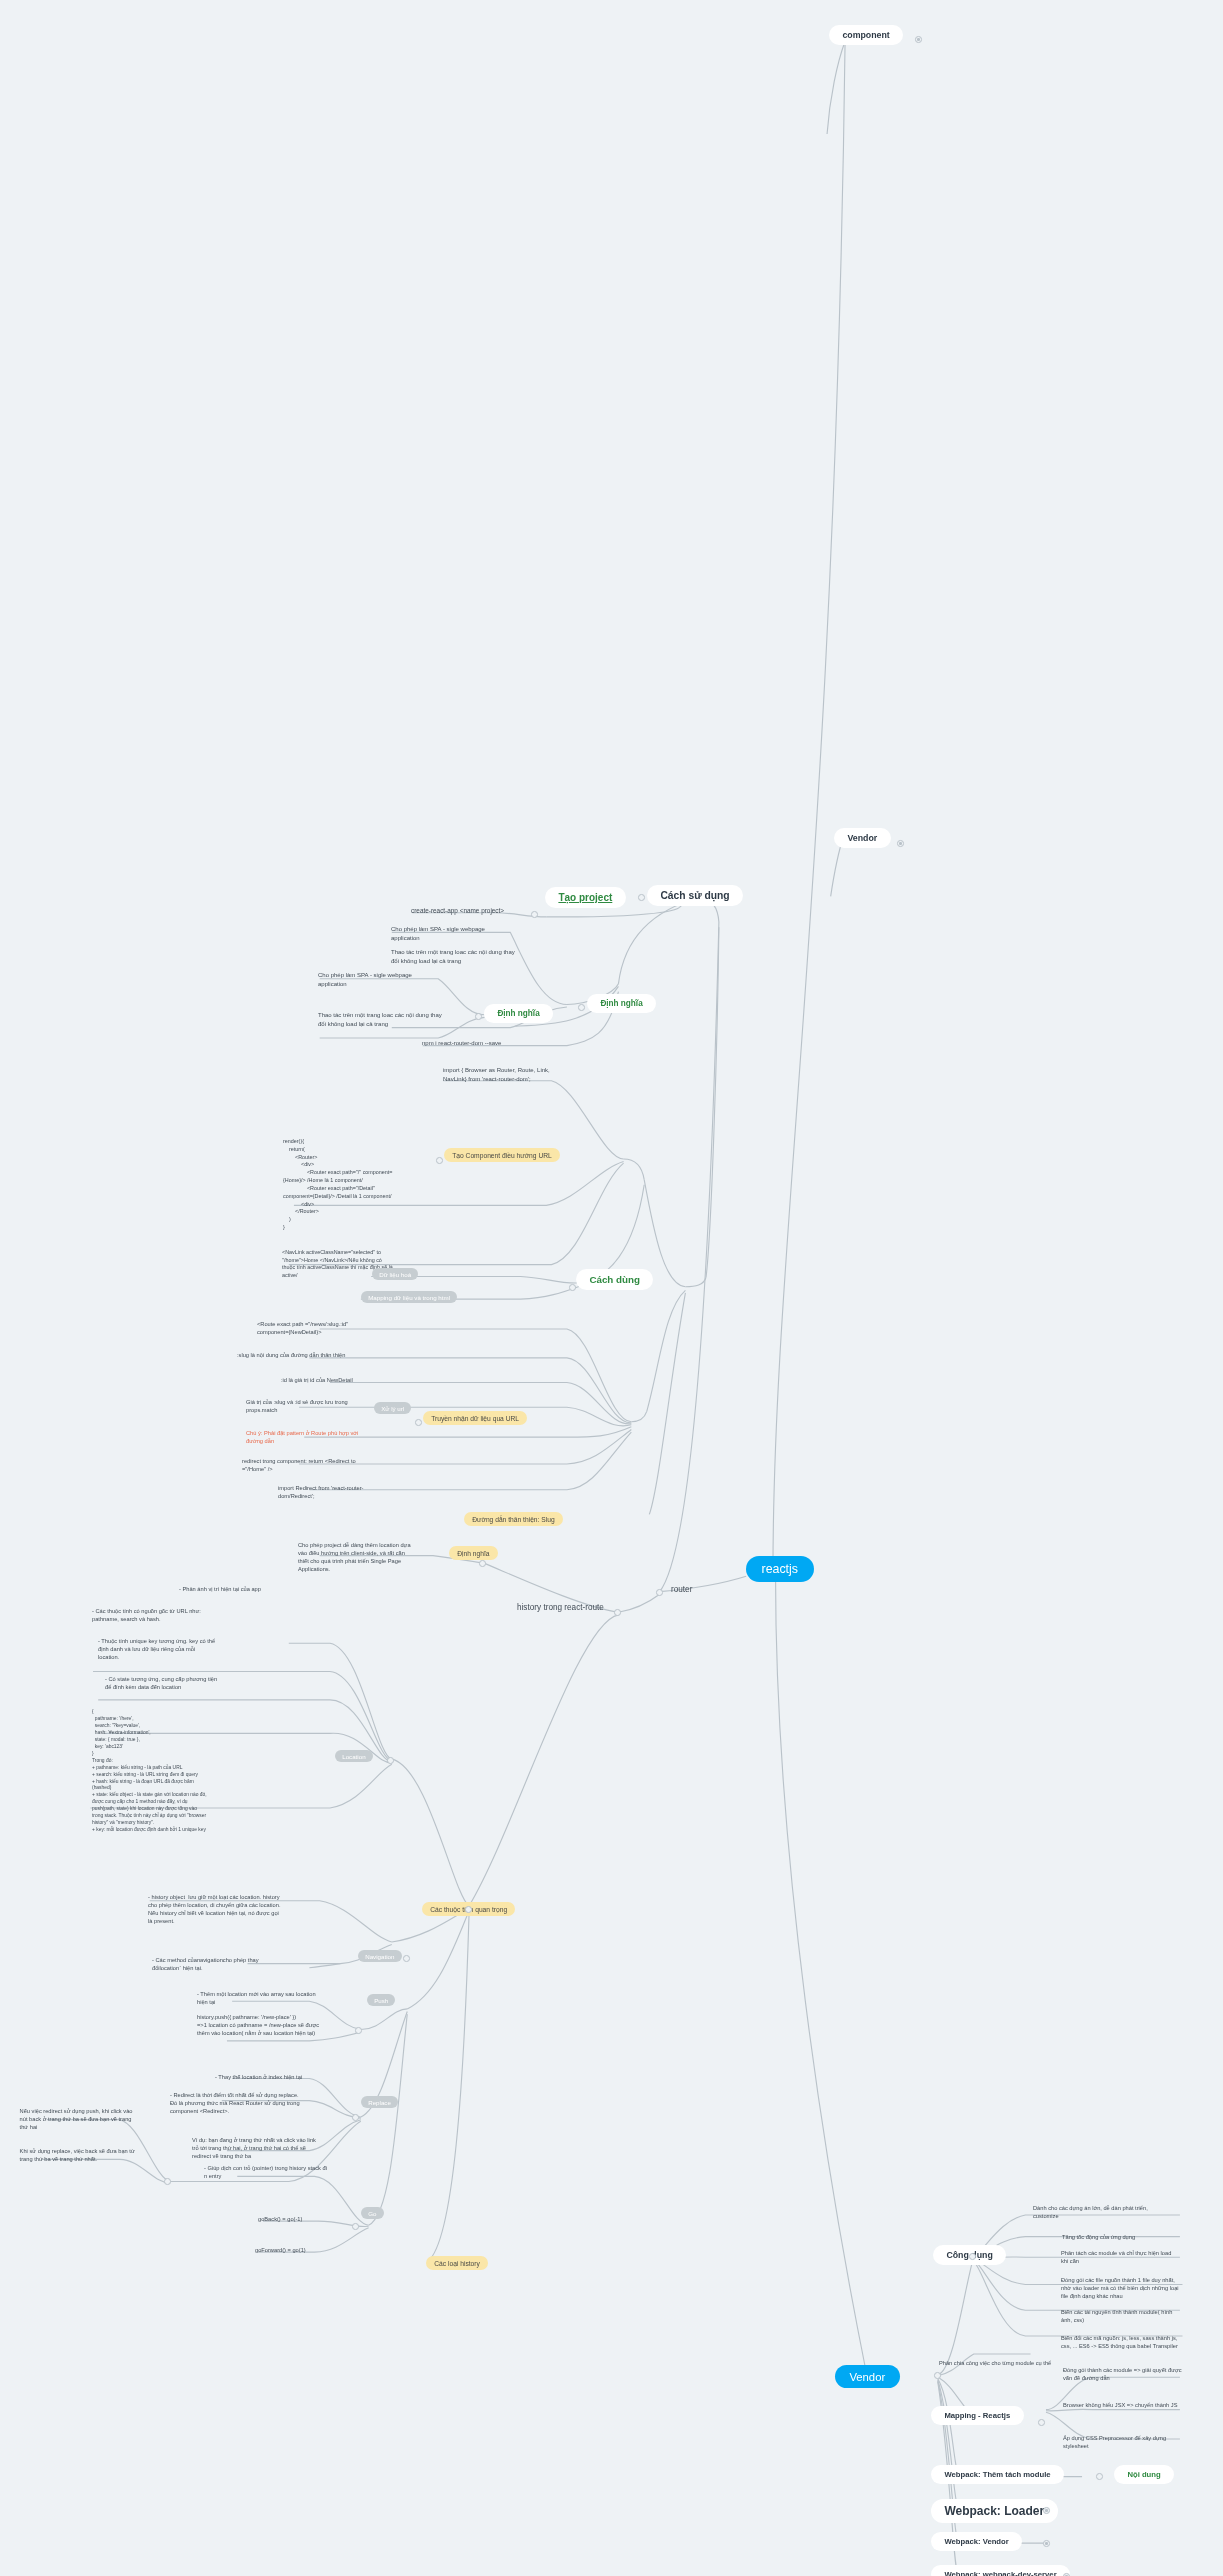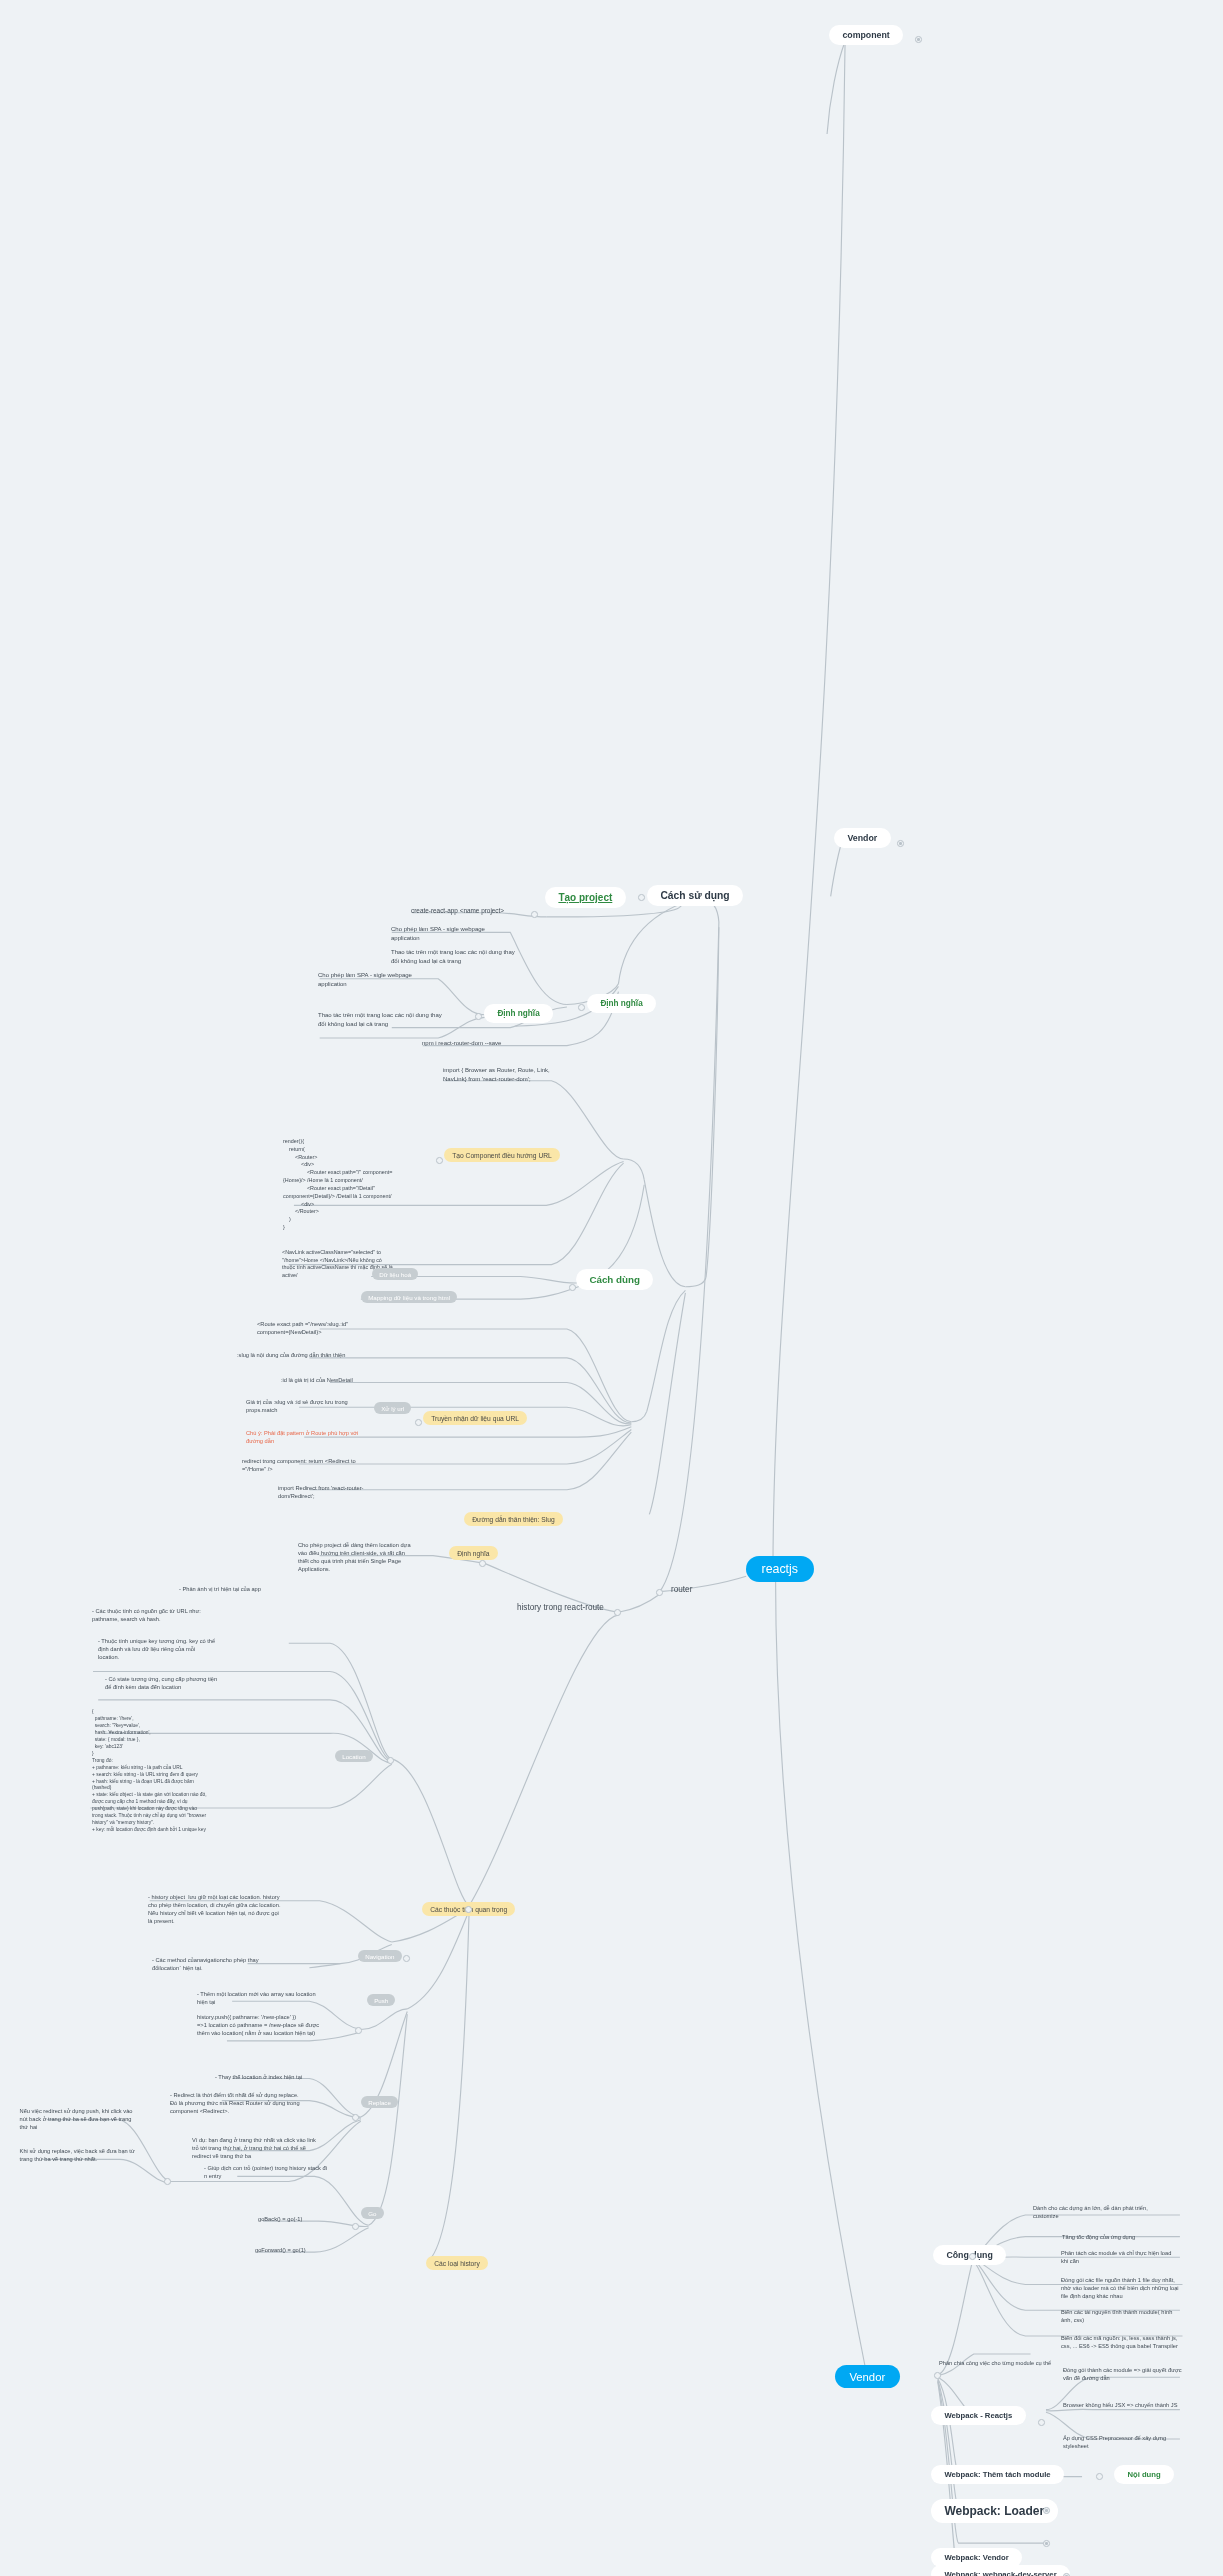--- a/index.html
+++ b/index.html
@@ -484,21 +484,21 @@
     <div class="leaf" style="font-size:5.7px;">Biến các tài nguyên tĩnh thành module( hình ảnh, css)</div>
   </div>
   <div class="node" style="left:1061px; top:2334px; width:121px;">
     <div class="leaf" style="font-size:5.7px;">Biến đổi các mã nguồn: js, less, sass thành js, css, ... ES6 -&gt; ES5 thông qua babel Transpiler</div>
   </div>
   <div class="node" style="left:939px; top:2359px; width:126px;">
     <div class="leaf" style="font-size:5.7px;">Phân chia công việc cho từng module cụ thể</div>
   </div>
 
   <div class="node" style="left:931px; top:2406px;">
-    <div class="pill" style="font-size:7.7px;">Webpack - Reactjs</div>
+    <div class="pill" style="font-size:7.7px;">Mapping - Reactjs</div>
   </div>
   <div class="dot" style="left:1038px; top:2419px;"></div>
 
   <div class="node" style="left:1063px; top:2366px; width:124px;">
     <div class="leaf" style="font-size:5.7px;">Đóng gói thành các module =&gt; giải quyết được vấn đề đường dẫn</div>
   </div>
   <div class="node" style="left:1063px; top:2401px; width:121px;">
     <div class="leaf" style="font-size:5.7px;">Browser không hiểu JSX =&gt; chuyển thành JS</div>
   </div>
   <div class="node" style="left:1063px; top:2434px; width:121px;">
@@ -511,21 +511,21 @@
   <div class="dot" style="left:1096px; top:2473px;"></div>
   <div class="node" style="left:1114px; top:2465px;">
     <div class="pill green" style="font-size:7.7px;">Nội dung</div>
   </div>
 
   <div class="node" style="left:931px; top:2499px;">
     <div class="pill" style="font-size:12px;">Webpack: Loader</div>
   </div>
   <div class="dot filled" style="left:1043px; top:2507px;"></div>
 
-  <div class="node" style="left:931px; top:2532px;margin-top:16px;">
+  <div class="node" style="left:931px; top:2532px;">
     <div class="pill" style="font-size:7.7px;">Webpack: Vendor</div>
   </div>
   <div class="dot filled" style="left:1043px; top:2540px;"></div>
 
   <div class="node" style="left:931px; top:2565px;">
     <div class="pill" style="font-size:7.7px;">Webpack: webpack-dev-server</div>
   </div>
   <div class="dot filled" style="left:1063px; top:2573px;"></div>
 
 </div>

